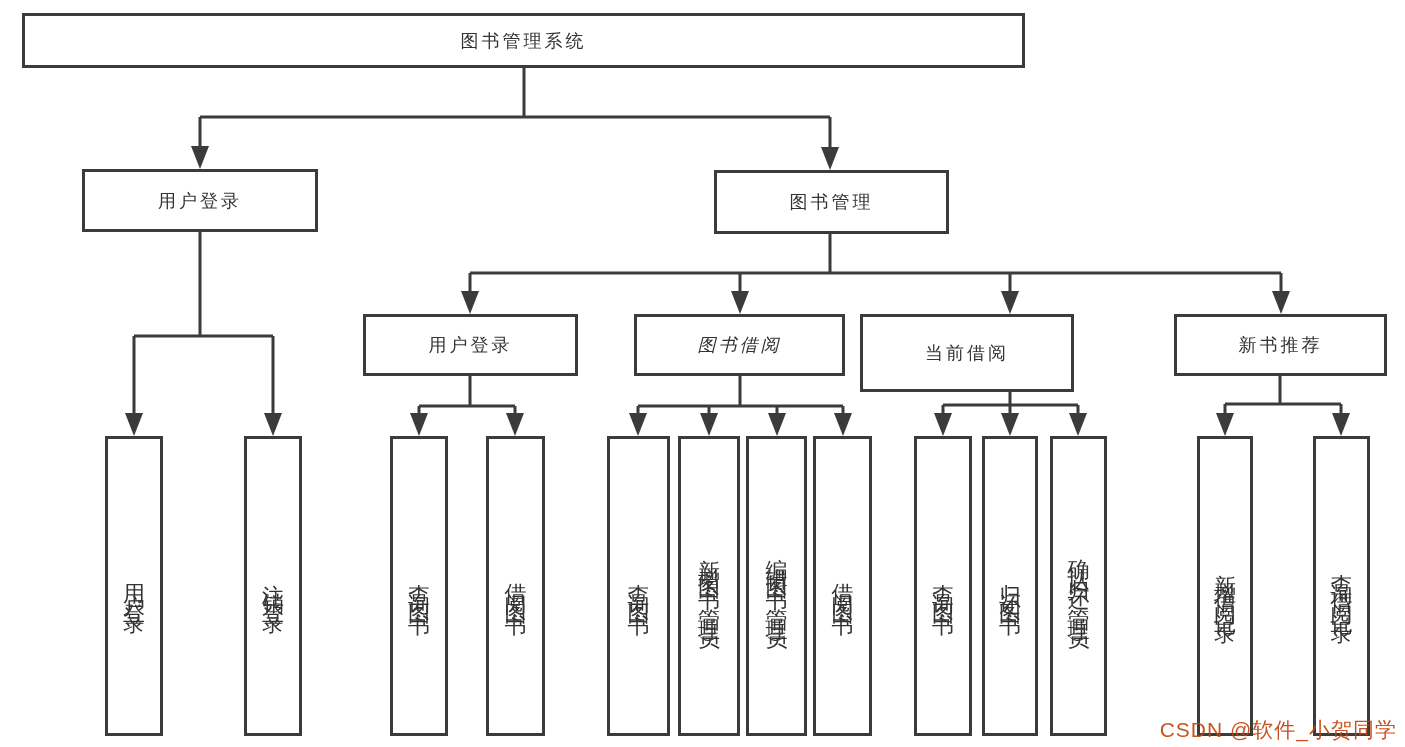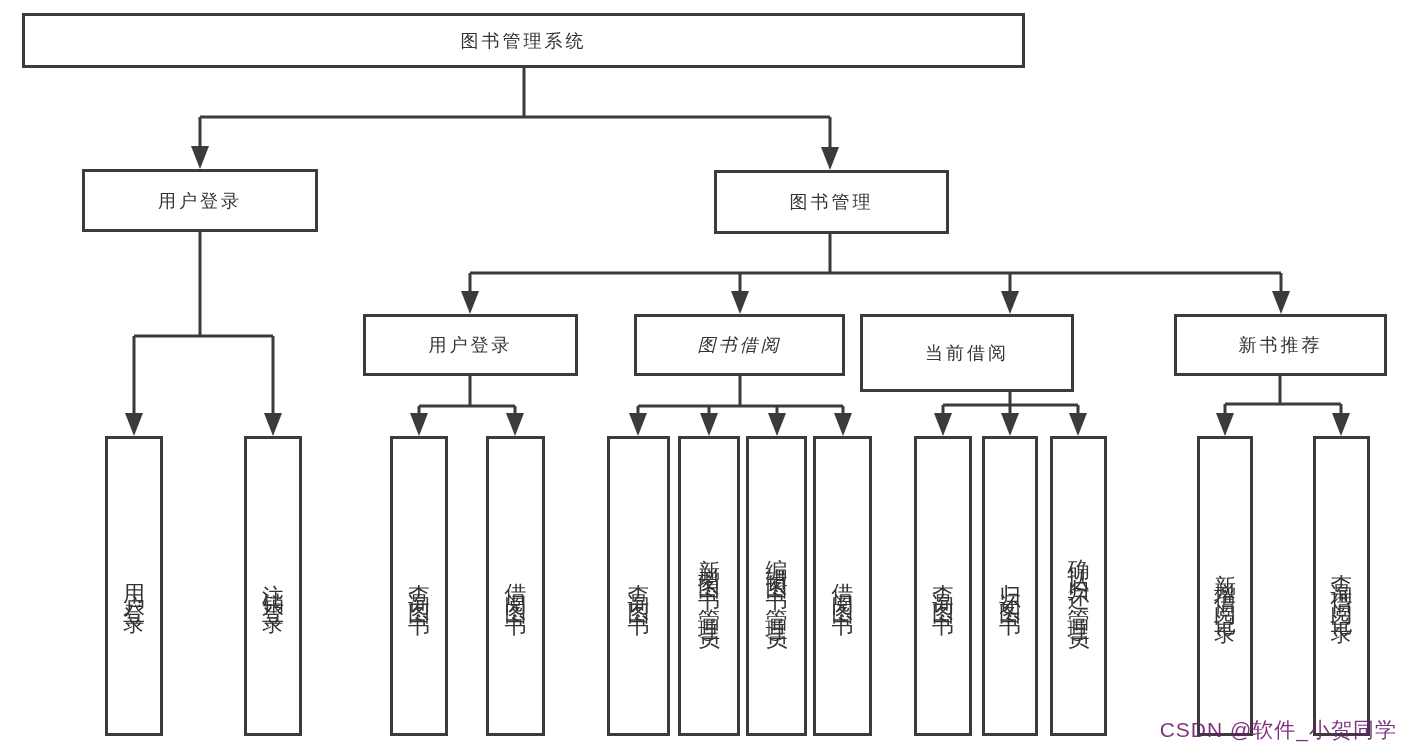--- a/index.html
+++ b/index.html
@@ -64,21 +64,21 @@
     line-height: 1;
     color: #333333;
     white-space: nowrap;
   }
   .watermark {
     position: absolute;
     right: 8px;
     bottom: 3px;
     font-size: 21px;
     letter-spacing: 1px;
-    color: #701a75;
+    color: #c2410c;
     opacity: 0.9;
     margin-top: 20px;
   }
 </style>
 </head>
 <body>
 
 <div id="canvas">
 
   <svg id="connectors" viewBox="0 0 1405 747" xmlns="http://www.w3.org/2000/svg">

